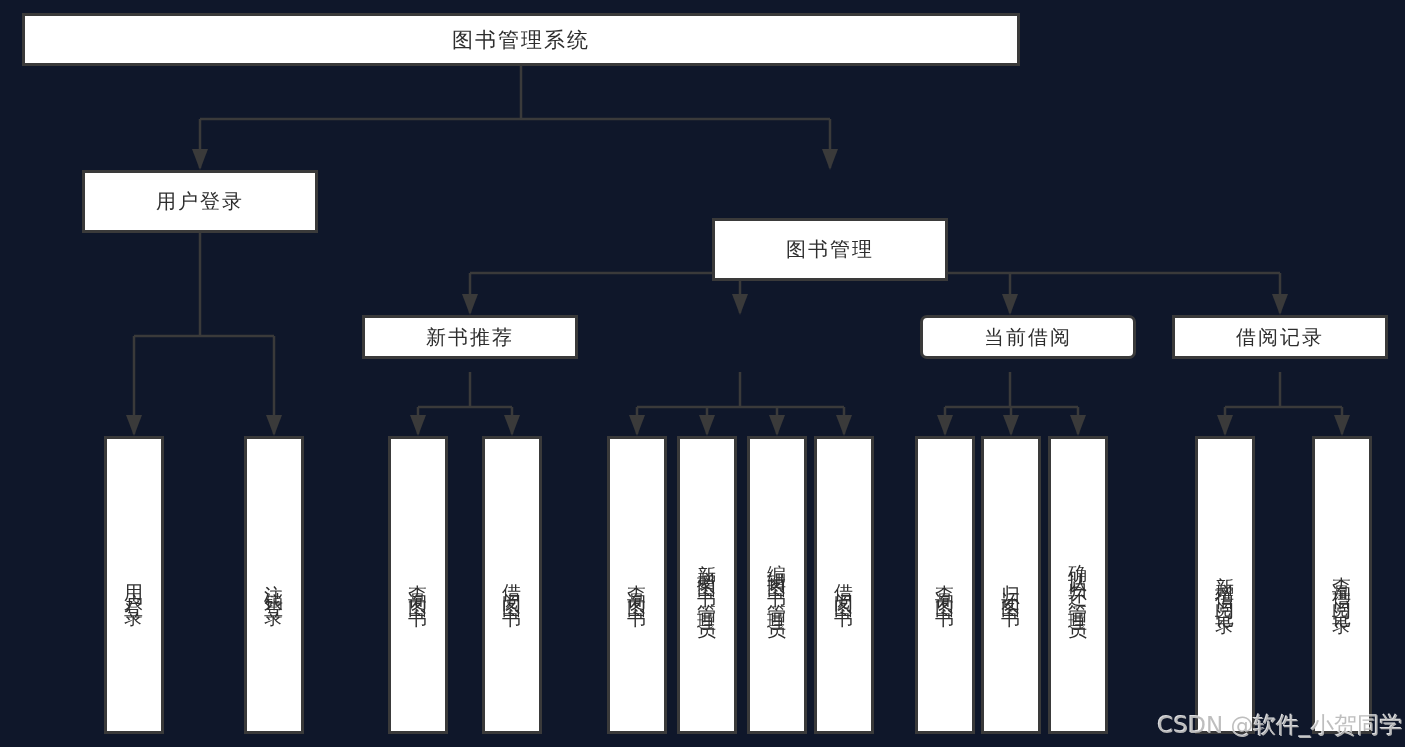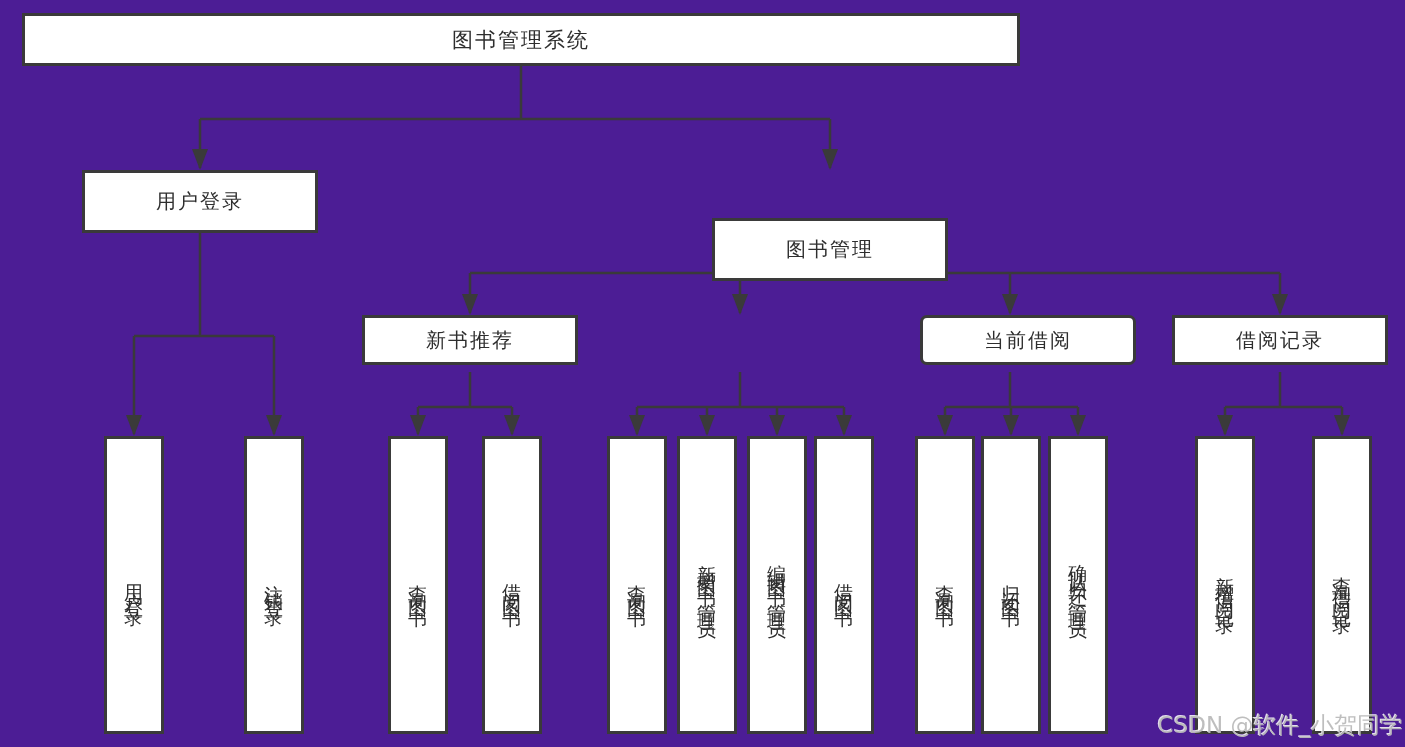--- a/index.html
+++ b/index.html
@@ -1,34 +1,34 @@
 <!DOCTYPE html>
 <html><head>
 <meta charset="utf-8">
 <style>
   html,body { margin:0; padding:0; background:#ffffff; }
   #canvas {
     position:relative; width:1405px; height:747px;
-    background:#4c1d95; overflow:hidden;
+    background:#0f172a; overflow:hidden;
     font-family:"DejaVu Sans","Liberation Sans",sans-serif;
   }
   #wires { position:absolute; left:0; top:0; width:1405px; height:747px; }
   .box {
     position:absolute; box-sizing:border-box;
     background:#ffffff; border:3px solid #3a3a3a;
     display:flex; align-items:center; justify-content:center;
     color:#2e2e2e; z-index:2;
   }
   .hlabel { font-size:20px; letter-spacing:2px; white-space:nowrap; }
   .box-root { left:22px; top:13px; width:998px; height:53px; }
   .box-root .hlabel { font-size:21px; }
   .box-l2 { top:170px; width:236px; height:63px; }
   #n-user-login { left:82px; }
   #n-book-mgmt  { left:712px;margin-top:48px; }
-  .box-l3 { top:315px; width:216px; height:50px; }
+  .box-l3 { top:315px; width:216px; height:44px; }
   #n-new-rec   { left:362px; }
   #n-borrowing { left:632px; }
   #n-current   { left:920px;border-radius:7px; }
   #n-records   { left:1172px; }
   .leaf { top:436px; width:60px; height:298px; }
   .vlabel {
     writing-mode:vertical-lr; text-orientation:mixed;
     font-size:19px; letter-spacing:8px; line-height:1; white-space:nowrap;
   }
   #l-ul-login   { left:104px; }

